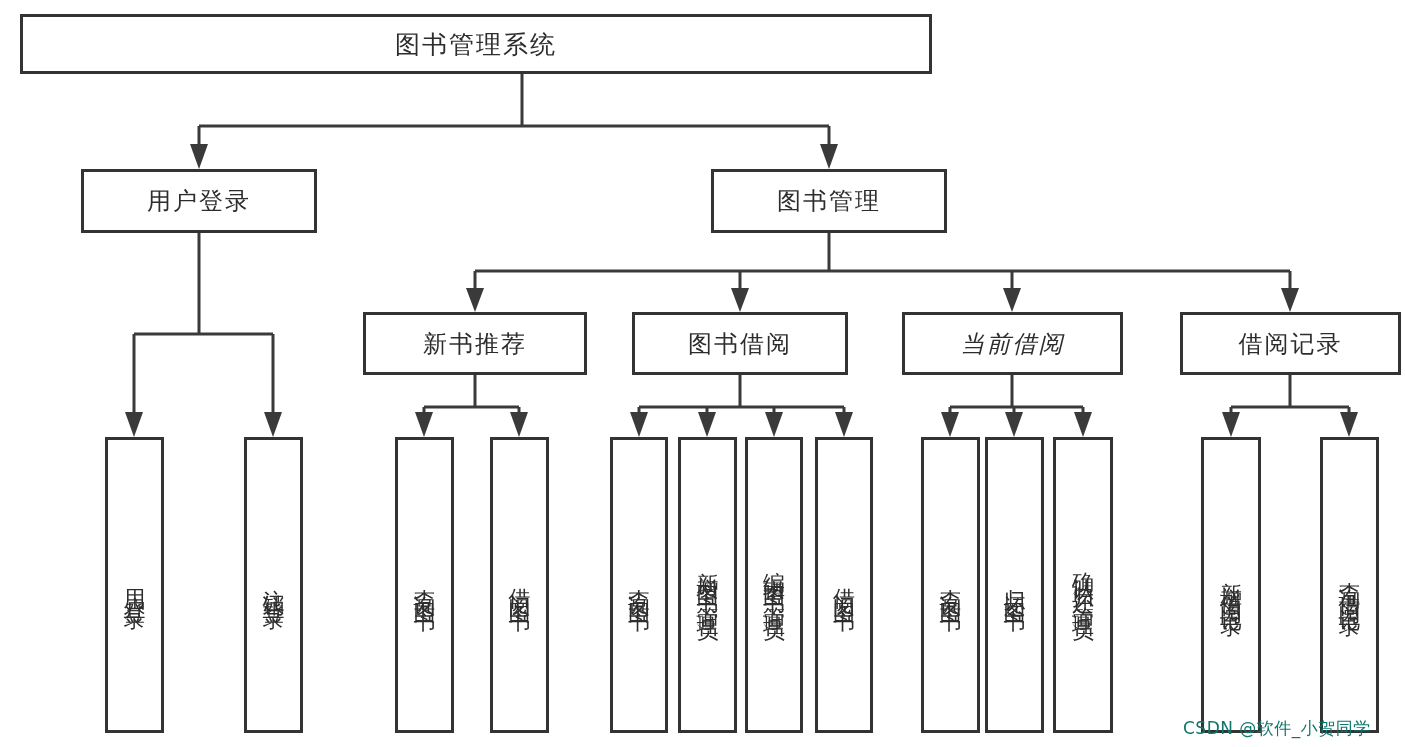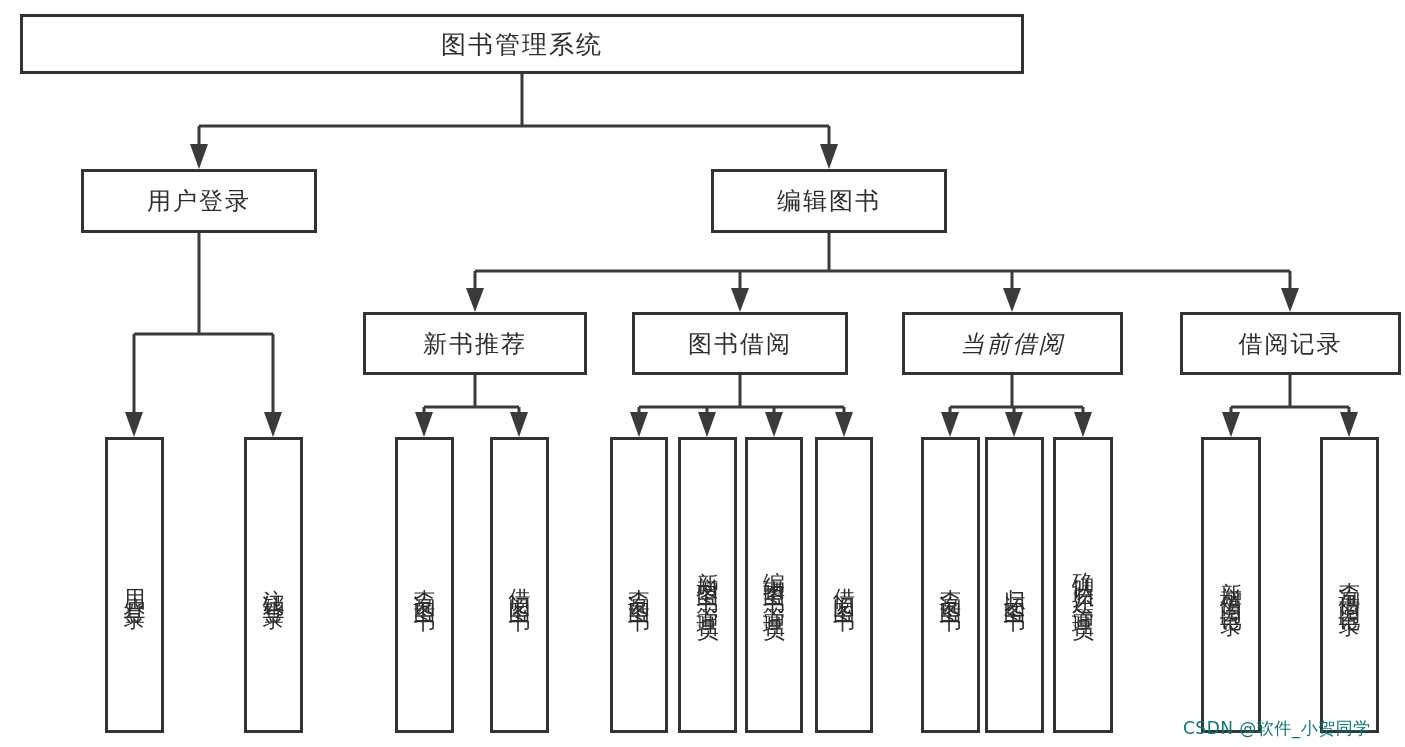--- a/index.html
+++ b/index.html
@@ -101,29 +101,29 @@
 
     <g stroke="#3a3a3a" stroke-width="3" fill="none">
       <path d="M1290,375 V407 M1231,407 H1349 M1231,407 V414 M1349,407 V414"></path>
     </g>
     <g fill="#3a3a3a" stroke="none">
       <polygon points="1231,437 1222,412 1240,412"></polygon>
       <polygon points="1349,437 1340,412 1358,412"></polygon>
     </g>
   </svg>
 
-  <div class="box root-box" style="left:20px; top:14px; width:1004px; height:60px;text-align:right;">
+  <div class="box root-box" style="left:20px; top:14px; width:912px; height:60px;text-align:right;">
     <span>图书管理系统</span>
   </div>
 
   <div class="box h-box" style="left:81px; top:169px; width:236px; height:64px;">
     <span>用户登录</span>
   </div>
   <div class="box h-box" style="left:711px; top:169px; width:236px; height:64px;">
-    <span>编辑图书</span>
+    <span>图书管理</span>
   </div>
 
   <div class="box h-box" style="left:363px; top:312px; width:224px; height:63px;">
     <span>新书推荐</span>
   </div>
   <div class="box h-box" style="left:632px; top:312px; width:216px; height:63px;">
     <span>图书借阅</span>
   </div>
   <div class="box h-box" style="left:902px; top:312px; width:221px; height:63px;font-style:italic;">
     <span>当前借阅</span>

